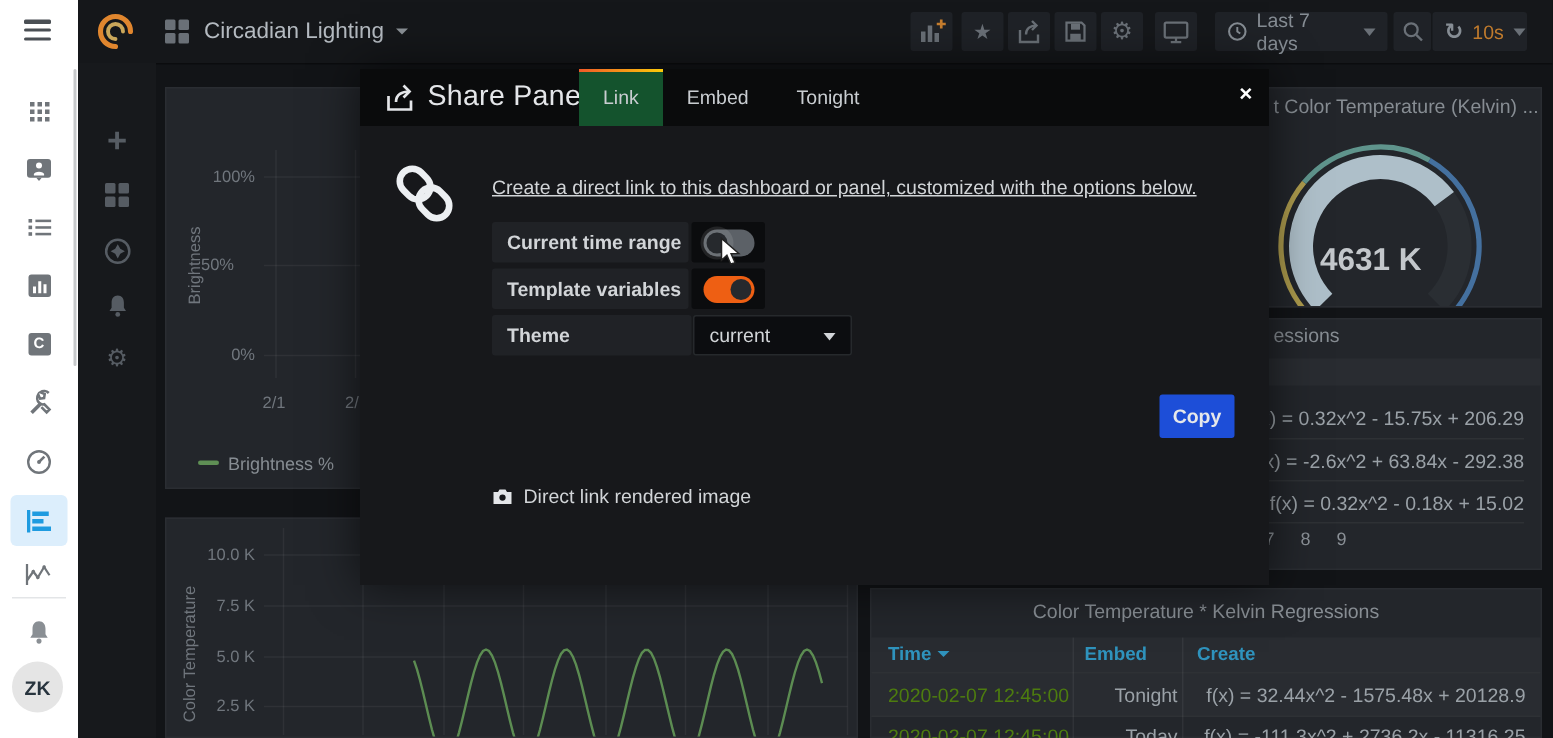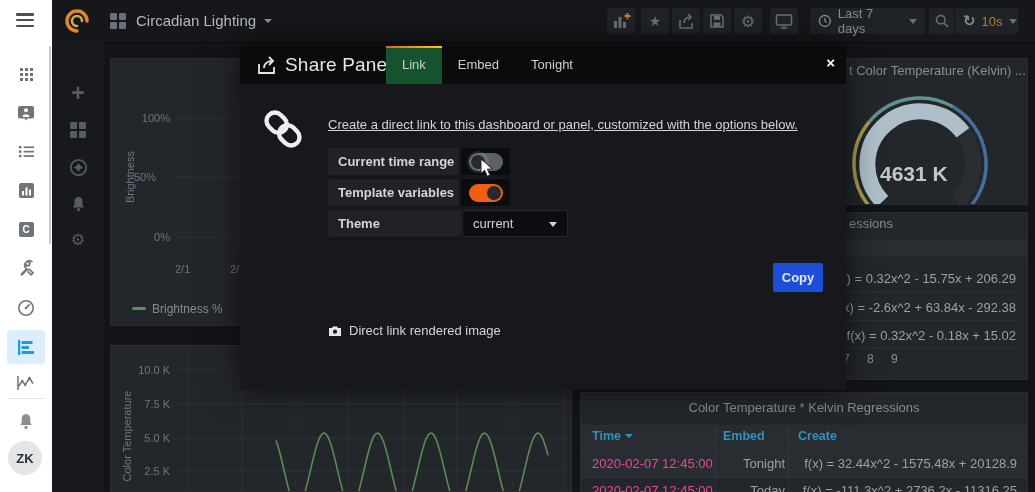--- a/index.html
+++ b/index.html
@@ -53,21 +53,21 @@
   .xtick{position:absolute;font-size:11px;color:#70767d;}
   .axis-label{position:absolute;font-size:11px;color:#70767d;transform:rotate(-90deg);transform-origin:center;white-space:nowrap;}
   .legend-dash{position:absolute;width:14px;height:3px;border-radius:2px;background:#5f8f55;}
   .legend-text{position:absolute;font-size:12px;color:#878d93;}
   .gauge-value{position:absolute;font-size:21px;font-weight:bold;color:#c3c7cb;}
   .fx{position:absolute;font-size:13px;color:#9aa1a7;text-align:right;white-space:nowrap;}
   .rowline{position:absolute;height:1px;background:rgba(255,255,255,0.05);}
   .colline{position:absolute;width:1px;background:rgba(255,255,255,0.06);}
   .pagenum{position:absolute;font-size:12px;color:#8a9096;}
   .thead{position:absolute;font-size:12.5px;color:#2f93bd;font-weight:bold;white-space:nowrap;}
-  .tcell{position:absolute;font-size:13px;color:#ec4899;white-space:nowrap;}
+  .tcell{position:absolute;font-size:13px;color:#4d7c0f;white-space:nowrap;}
   .tval{color:#9aa1a7;text-align:right;}
   .trow-stripe{position:absolute;background:rgba(255,255,255,0.03);}
   .sort-caret{display:inline-block;width:0;height:0;border-left:4px solid transparent;border-right:4px solid transparent;border-top:4px solid #2f93bd;margin-left:4px;vertical-align:2px;}
   
   .modal{left:240px;top:46px;width:606px;height:344px;z-index:100;box-shadow:0 0 30px rgba(0,0,0,0.6);}
   .modal-header{position:absolute;left:0;top:0;width:606px;height:38px;background:#0a0b0c;}
   .modal-title{position:absolute;left:45px;top:8px;font-size:19px;color:#e4e6e9;letter-spacing:0.2px;}
   .tabs{position:absolute;left:146px;top:0;height:38px;display:flex;}
   .tab{height:38px;line-height:38px;padding:0 16px;font-size:13px;color:#c9cdd1;position:relative;}
   .tab.active{background:#14532d;}

